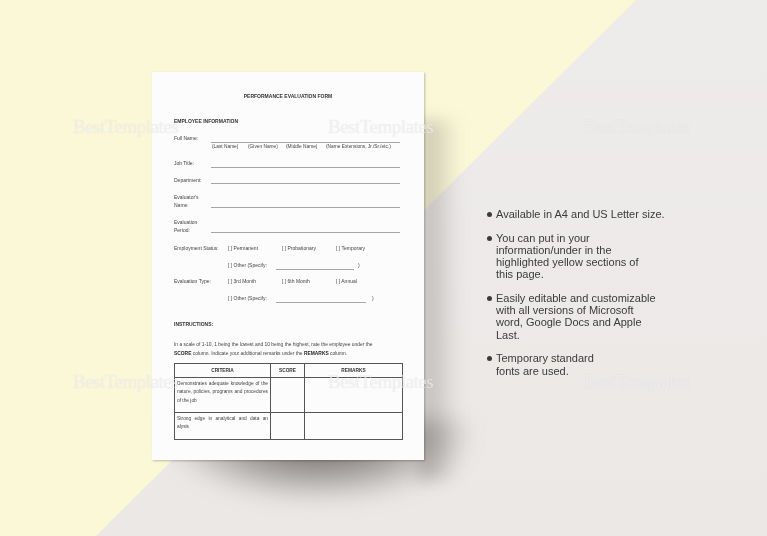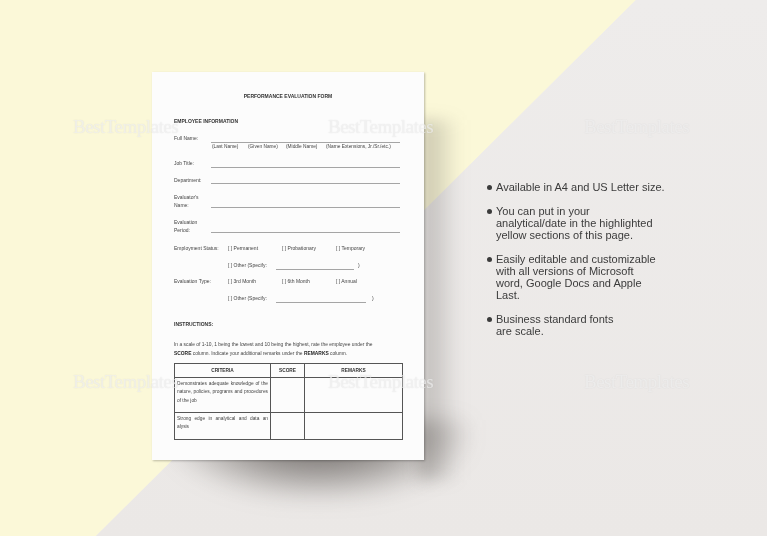--- a/index.html
+++ b/index.html
@@ -68,21 +68,21 @@
   table.crit {
     position: absolute; left: 22px; top: 291px; width: 228px;
     border-collapse: collapse; table-layout: fixed;
   }
   table.crit th, table.crit td {
     border: 1px solid #555; font-size: 4.8px; color: #444; vertical-align: top;
   }
   table.crit th { height: 14px; font-weight: bold; text-align: center; vertical-align: middle; color: #333; }
   table.crit td { padding: 2px 2px; line-height: 8.3px; text-align: justify; }
   .bullets {
-    position: absolute; left: 485px; top: 181px; width: 200px; z-index: 3;
+    position: absolute; left: 485px; top: 208px; width: 200px; z-index: 3;
   }
   .bullet-item { position: relative; padding-left: 11px; font-size: 11px; line-height: 12.2px; color: #3b3b3b; margin-bottom: 11.5px; }
   .bullet-item .dot { position: absolute; left: 2px; top: 4px; width: 5px; height: 5px; border-radius: 50%; background: #3b3b3b; }
 </style>
 </head>
 <body>
 
 <div class="bg-yellow"></div>
 <div class="bg-gray"></div>
 
@@ -175,23 +175,23 @@
 <div class="watermark" style="left:328px; top:371px;">BestTemplates</div>
 <div class="watermark" style="left:584px; top:371px;">BestTemplates</div>
 
 <div class="bullets">
   <div class="bullet-item">
     <span class="dot"></span>
     <span>Available in A4 and US Letter size.</span>
   </div>
   <div class="bullet-item" style="width:170px;">
     <span class="dot"></span>
-    <span>You can put in your analytical/date in the highlighted yellow sections of this page.</span>
+    <span>You can put in your information/under in the highlighted yellow sections of this page.</span>
   </div>
   <div class="bullet-item" style="width:175px;">
     <span class="dot"></span>
     <span>Easily editable and customizable with all versions of Microsoft word, Google Docs and Apple Last.</span>
   </div>
   <div class="bullet-item" style="width:132px;">
     <span class="dot"></span>
-    <span>Business standard fonts are scale.</span>
+    <span>Temporary standard fonts are used.</span>
   </div>
 </div>
 
 </body></html>

